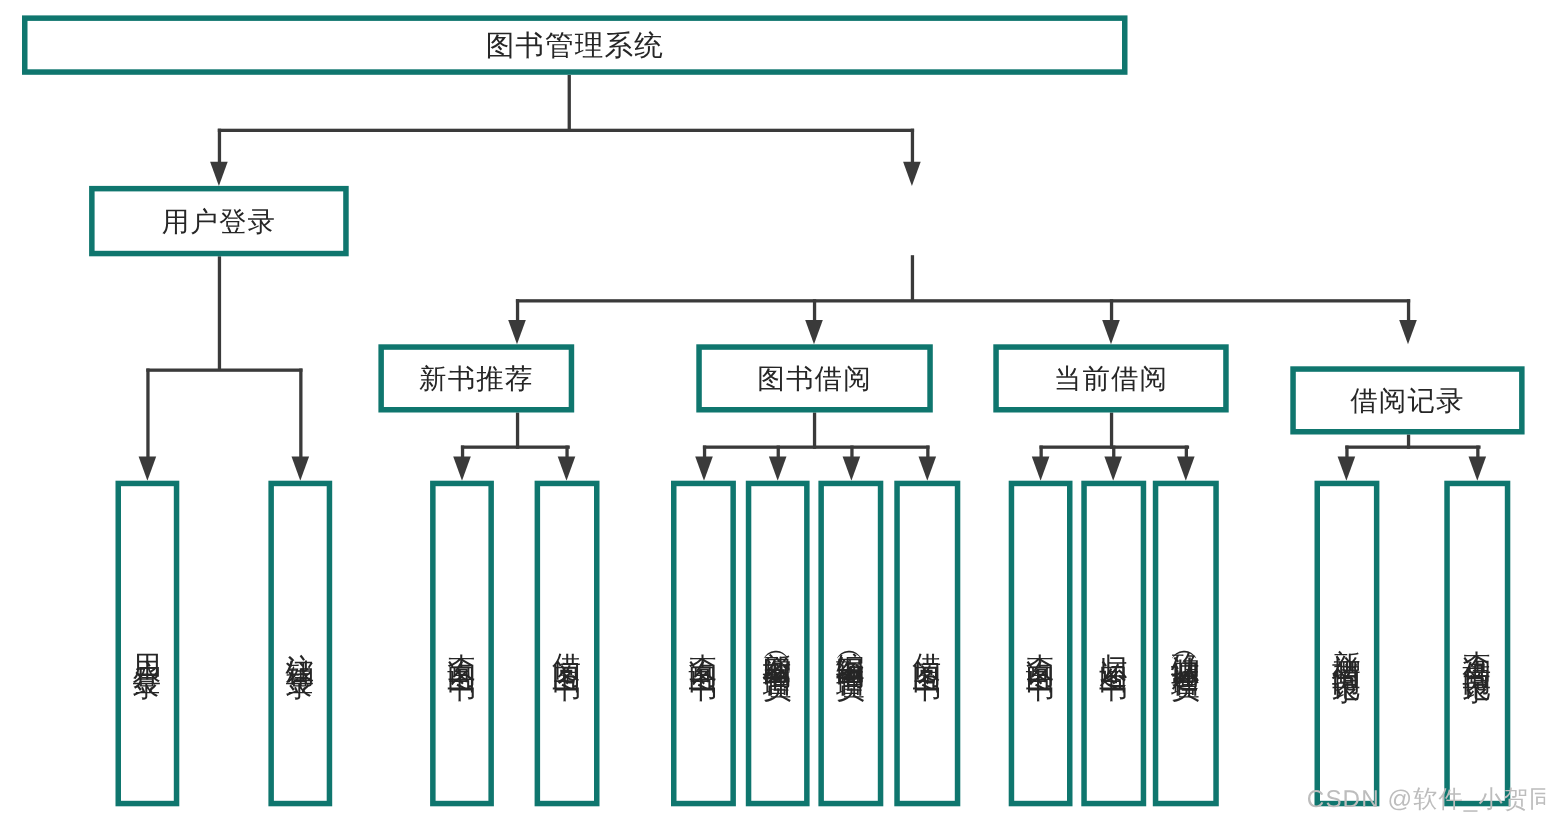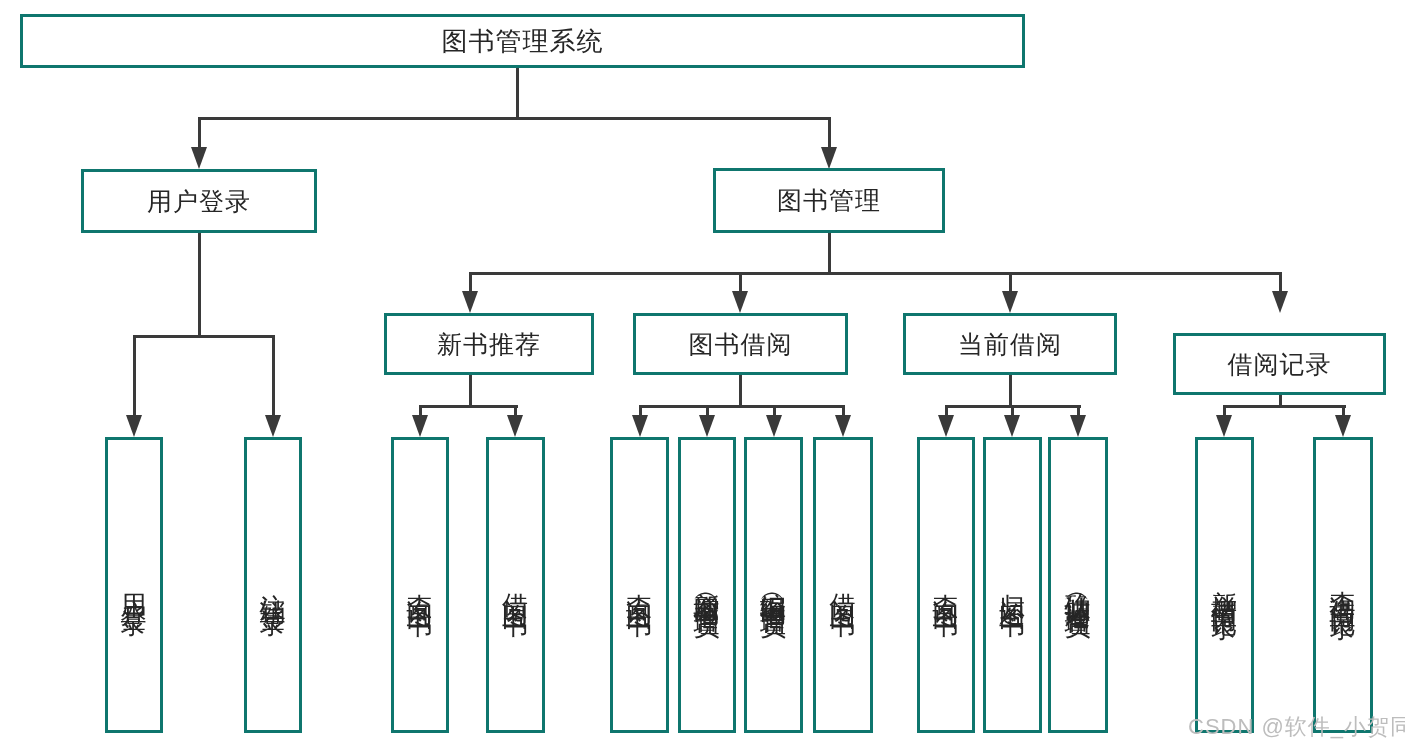--- a/index.html
+++ b/index.html
@@ -1,18 +1,18 @@
 <!DOCTYPE html>
 <html><head>
 <meta charset="utf-8">
 <style>
   html,body{margin:0;padding:0;background:#ffffff;}
   body{font-family:"Liberation Sans","DejaVu Sans",sans-serif;}
   .canvas{position:relative;width:1405px;height:747px;background:#ffffff;overflow:hidden;}
-  .box{position:absolute;box-sizing:border-box;border:3px solid #0f766e;background:#ffffff;
+  .box{position:absolute;box-sizing:border-box;border:5px solid #0f766e;background:#ffffff;
        display:flex;align-items:center;justify-content:center;color:#262626;}
   .hlabel{font-size:25px;letter-spacing:1px;white-space:nowrap;}
   .root .hlabel{font-size:26px;}
   .vtext{writing-mode:vertical-rl;text-orientation:mixed;font-size:26px;line-height:1;color:#262626;}
   .ls4{letter-spacing:6px;}
   .ls6{letter-spacing:5px;}
   .ls9{letter-spacing:3px;}
   .ln{position:absolute;background:#3a3a3a;}
   .ah{position:absolute;width:0;height:0;border-left:8px solid transparent;
       border-right:8px solid transparent;border-top:22px solid #3a3a3a;}
@@ -83,25 +83,22 @@
   <div class="ln" style="left:1342px;top:405px;width:3px;height:12px;"></div>
   <div class="ah" style="left:1335px;top:415px;"></div>
 
   <div class="box root" style="left:20px;top:14px;width:1005px;height:54px;">
     <span class="hlabel">图书管理系统</span>
   </div>
 
   <div class="box" style="left:81px;top:169px;width:236px;height:64px;">
     <span class="hlabel">用户登录</span>
   </div>
-  <div class="box" style="left:713px;top:168px;width:232px;height:65px;">
-    <span class="hlabel">图书管理</span>
-  </div>
 
-  <div class="box" style="left:384px;top:313px;width:210px;height:62px;">
+  <div class="box" style="left:344px;top:313px;width:178px;height:62px;">
     <span class="hlabel">新书推荐</span>
   </div>
   <div class="box" style="left:903px;top:313px;width:214px;height:62px;">
     <span class="hlabel">当前借阅</span>
   </div>
   <div class="box" style="left:633px;top:313px;width:215px;height:62px;">
     <span class="hlabel">图书借阅</span>
   </div>
   <div class="box" style="left:1173px;top:313px;width:213px;height:62px;margin-top:20px;">
     <span class="hlabel">借阅记录</span>

